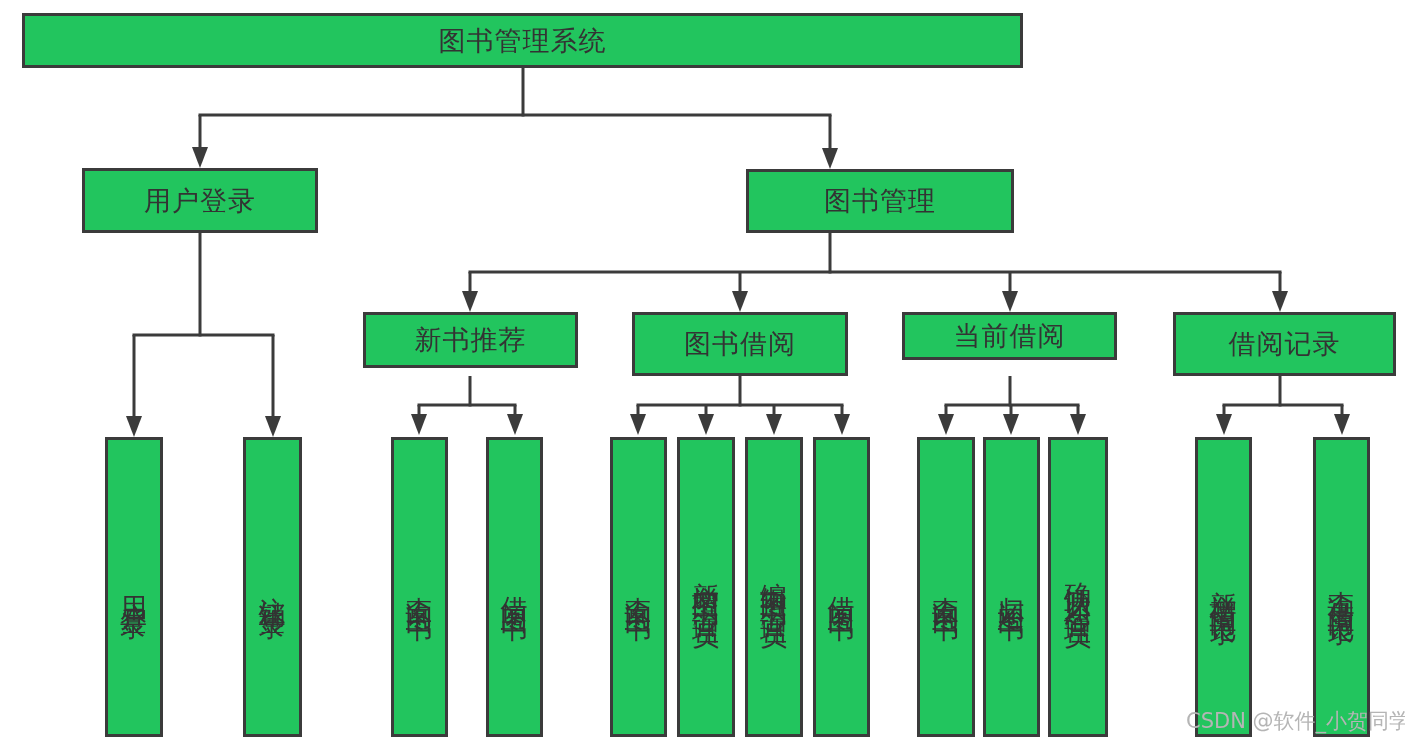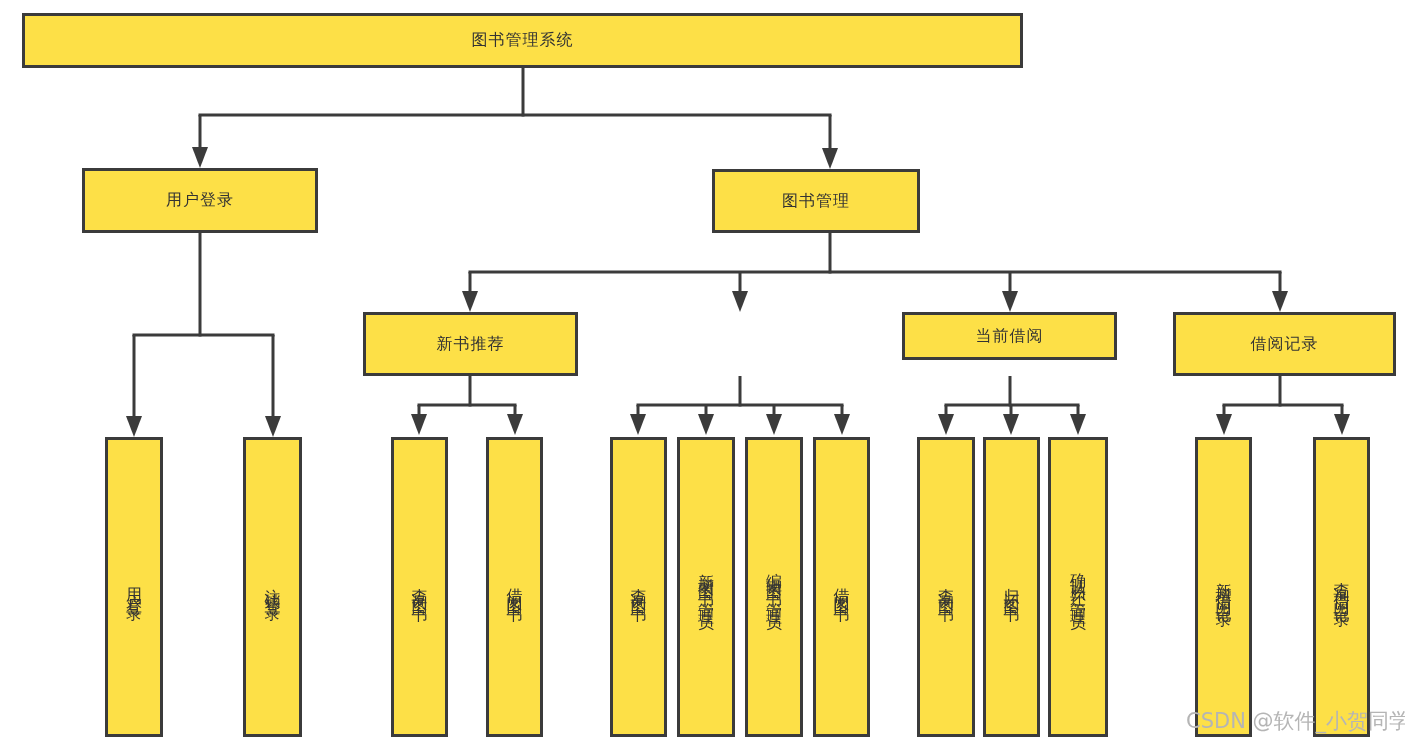--- a/index.html
+++ b/index.html
@@ -13,27 +13,27 @@
     position:relative;
     width:1405px;height:747px;
     background:var(--bg);
     font-family:"DejaVu Sans","Liberation Sans",sans-serif;
     color:var(--text);
     overflow:hidden;
   }
   #wires{position:absolute;left:0;top:0;width:1405px;height:747px;}
   .node{
     position:absolute;
-    background:#fde047;
+    background:#22c55e;
     border:3px solid var(--line);
     box-sizing:border-box;
     display:flex;
     align-items:center;
     justify-content:center;
-    font-size:16px;
+    font-size:27px;
     letter-spacing:1px;
     z-index:2;
   }
   .leaf .vtext{
     writing-mode:vertical-rl;
     text-orientation:mixed;
     letter-spacing:6px;
     line-height:1;
     white-space:nowrap;
   }
@@ -105,23 +105,24 @@
       <line x1="1222.5" y1="405" x2="1343.5" y2="405" stroke="#3b3b3b" stroke-width="3" fill="none"></line>
       <line x1="1224" y1="405" x2="1224" y2="417" stroke="#3b3b3b" stroke-width="3" fill="none"></line>
       <polygon points="1216,414 1232,414 1224,435" fill="#3b3b3b"></polygon>
       <line x1="1342" y1="405" x2="1342" y2="417" stroke="#3b3b3b" stroke-width="3" fill="none"></line>
       <polygon points="1334,414 1350,414 1342,435" fill="#3b3b3b"></polygon>
     </svg>
 
   <div class="node" style="left:22px;top:13px;width:1001px;height:55px">图书管理系统</div>
 
   <div class="node" style="left:82px;top:168px;width:236px;height:65px">用户登录</div>
-  <div class="node" style="left:712px;top:169px;width:208px;height:64px">图书管理</div>
+  <div class="node" style="left:746px;top:169px;width:268px;height:64px">图书管理</div>
 
-  <div class="node" style="left:363px;top:312px;width:215px;height:64px">新书推荐</div>
+  <div class="node" style="left:363px;top:312px;width:215px;height:56px">新书推荐</div>
+  <div class="node" style="left:632px;top:312px;width:216px;height:64px">图书借阅</div>
   <div class="node" style="left:902px;top:312px;width:215px;height:48px">当前借阅</div>
   <div class="node" style="left:1173px;top:312px;width:223px;height:64px">借阅记录</div>
 
   <div class="node leaf" style="left:105px;top:437px;width:58px;height:300px">
     <span class="vtext">用户登录</span>
   </div>
   <div class="node leaf" style="left:243px;top:437px;width:59px;height:300px">
     <span class="vtext">注销登录</span>
   </div>
 

